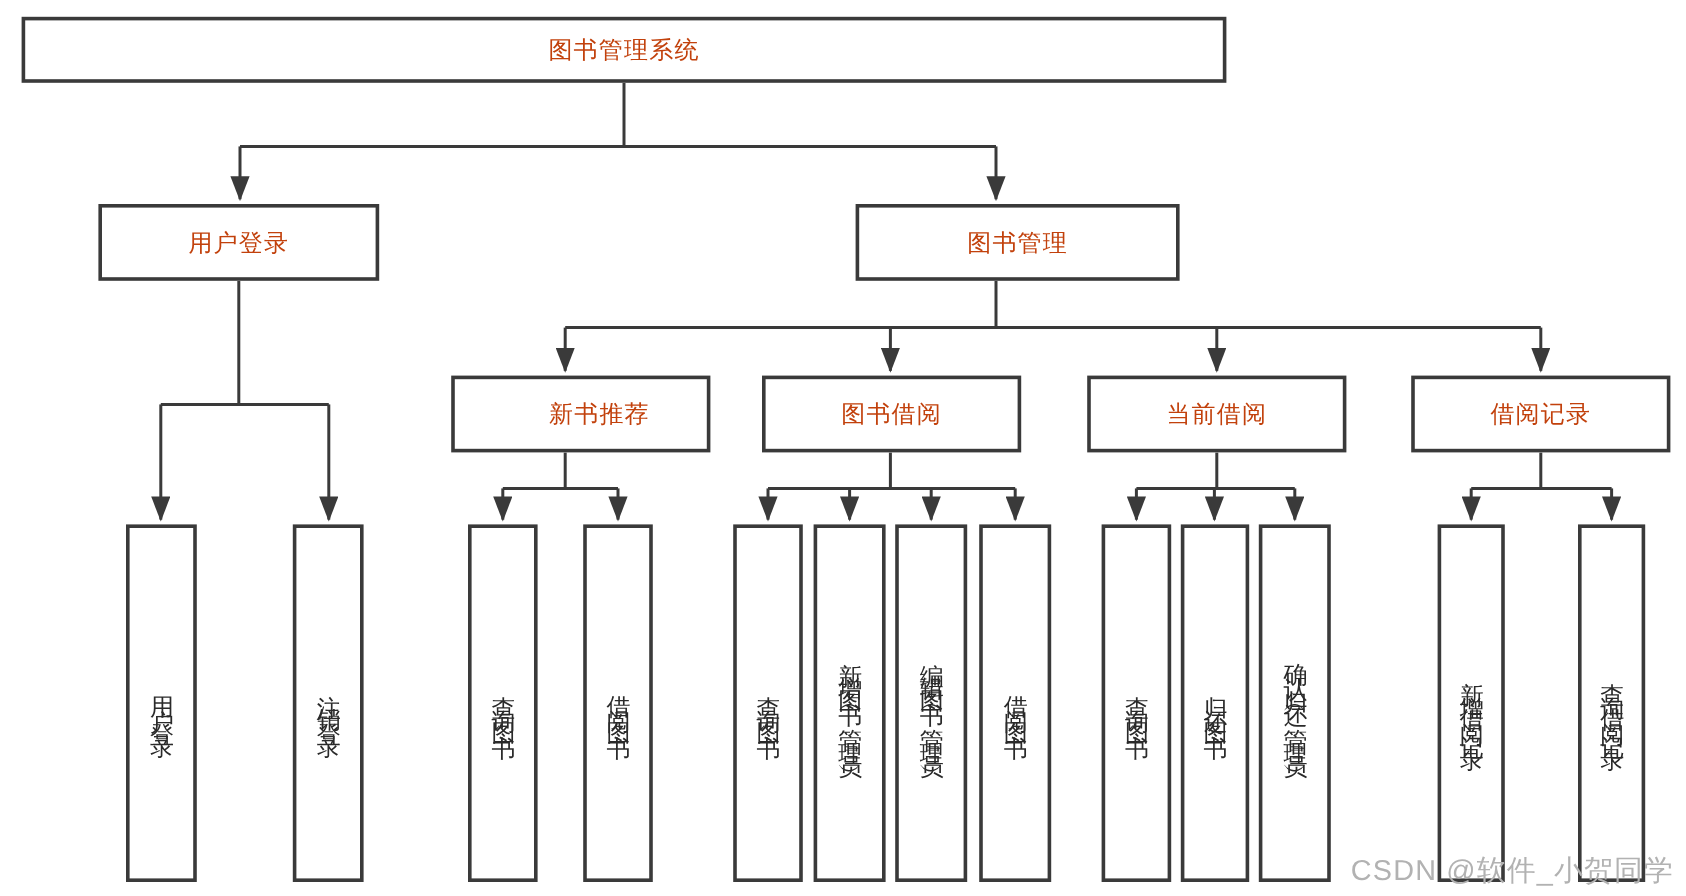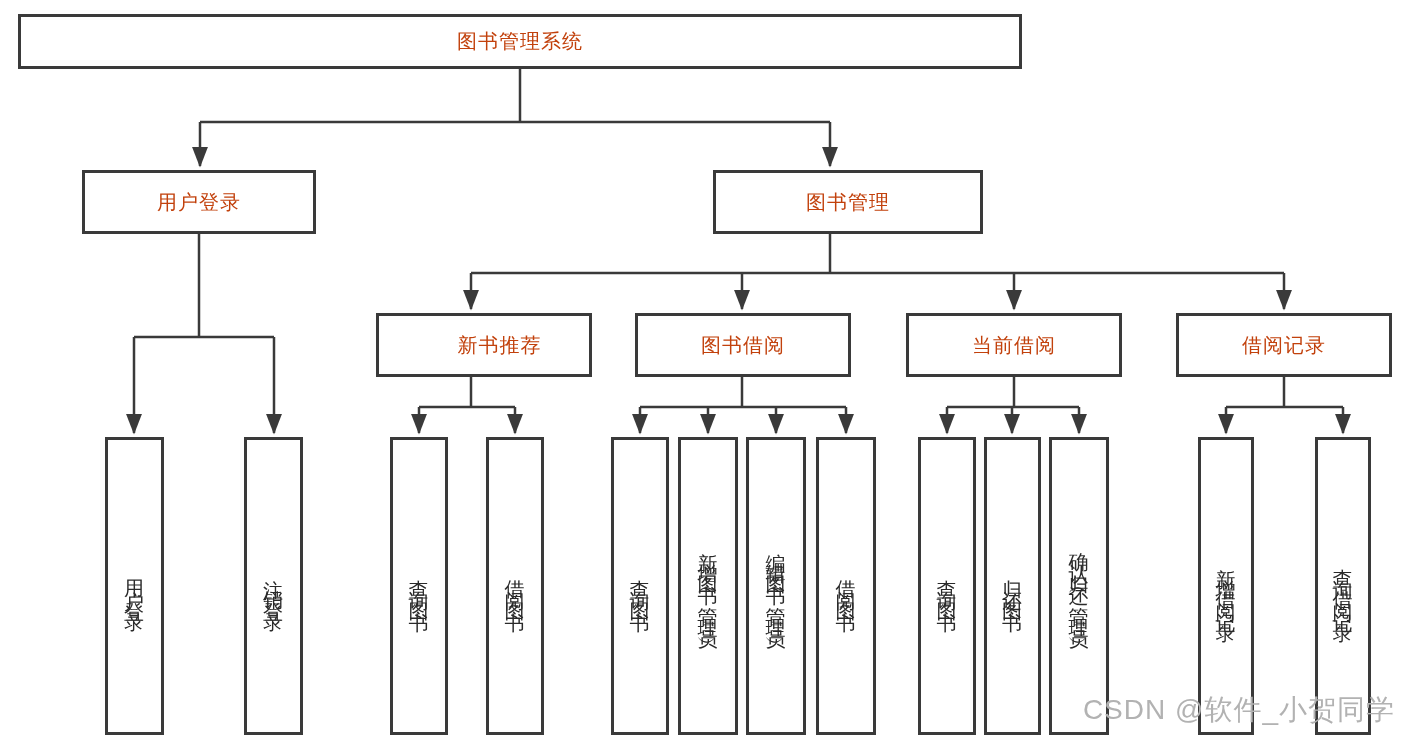--- a/index.html
+++ b/index.html
@@ -71,22 +71,22 @@
   .n-bb-edit       { left: 746px;  width: 60px; }
   .n-bb-borrow     { left: 816px;  width: 60px; }
   .n-cb-query      { left: 918px;  width: 58px; }
   .n-cb-return     { left: 984px;  width: 57px; }
   .n-cb-confirm    { left: 1049px; width: 60px; }
   .n-br-add        { left: 1198px; width: 56px; }
   .n-br-query      { left: 1315px; width: 56px; }
   #watermark {
     position: absolute;
     right: 10px;
-    bottom: 18px;
-    font-size: 28px;
+    bottom: 6px;
+    font-size: 24px;
     color: #b2b2b2;
     letter-spacing: 1px;
     z-index: 3;
     white-space: nowrap;
   }
 </style>
 </head>
 <body>
 
 <div id="canvas">

